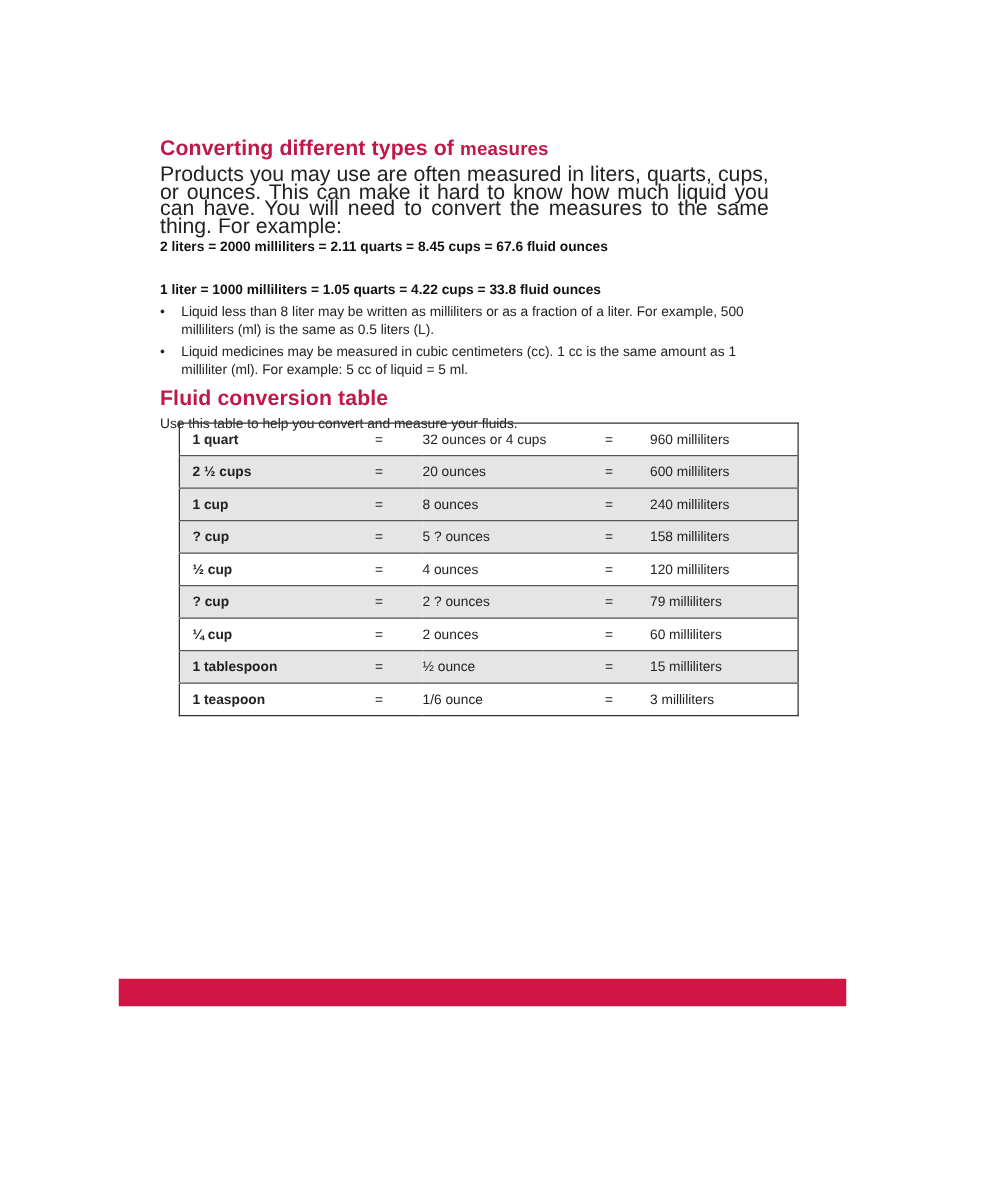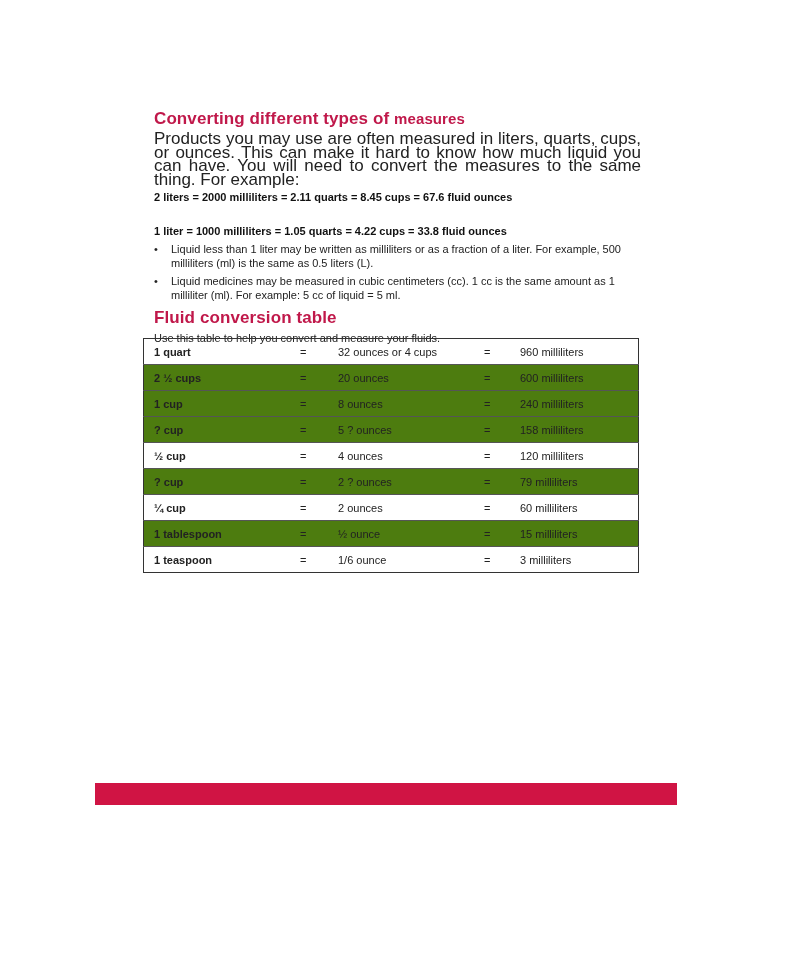--- a/index.html
+++ b/index.html
@@ -10,21 +10,21 @@
     body {
       width: 790px;
       height: 961px;
       position: relative;
       overflow: hidden;
       font-family: "Liberation Sans", sans-serif;
       color: #1a1a1a;
     }
     .page {
       position: absolute;
-      left: 154px;
+      left: 128px;
       top: 108px;
       width: 487px;
     }
     .section-title {
       color: #c0184a;
       font-weight: bold;
       font-size: 17px;
       margin: 0;
       line-height: 22px;
       letter-spacing: 0.1px;
@@ -83,21 +83,21 @@
       font-size: 11px;
       color: #222;
     }
     table.conv td {
       height: 25px;
       padding: 0;
       border-bottom: 1px solid #555;
       vertical-align: middle;
     }
     table.conv tr.shade td {
-      background: #4d7c0f;
+      background: #e5e5e5;
     }
     table.conv tr:last-child td {
       border-bottom: none;
     }
     .c-amt { padding-left: 10px !important; width: 146px; font-weight: bold; }
     .c-eq1 { width: 38px; }
     .c-mid { width: 146px; }
     .c-eq2 { width: 36px; }
     .c-ml  { }
     .footer-bar {
@@ -111,21 +111,21 @@
   </style>
 </head>
 <body>
 
 <div class="page">
   <h2 class="section-title"><span>Converting different types of </span><span class="small">measures</span></h2>
   <p class="para">Products you may use are often measured in liters, quarts, cups, or ounces. This can make it hard to know how much liquid you can have. You will need to convert the measures to the same thing. For example:</p>
   <p class="bold-line">2 liters = 2000 milliliters = 2.11 quarts = 8.45 cups = 67.6 fluid ounces</p>
   <p class="bold-line" style="margin-top:20px">1 liter = 1000 milliliters = 1.05 quarts = 4.22 cups = 33.8 fluid ounces</p>
   <ul class="bullets">
-    <li><span class="dot">•</span><span>Liquid less than 1 liter may be written as milliliters or as a fraction of a liter. For example, 500 milliliters (ml) is the same as 0.5 liters (L).</span></li>
+    <li><span class="dot">•</span><span>Liquid less than 8 liter may be written as milliliters or as a fraction of a liter. For example, 500 milliliters (ml) is the same as 0.5 liters (L).</span></li>
     <li><span class="dot">•</span><span>Liquid medicines may be measured in cubic centimeters (cc). 1 cc is the same amount as 1 milliliter (ml). For example: 5 cc of liquid = 5 ml.</span></li>
   </ul>
   <h2 class="section-title title2">Fluid conversion table</h2>
   <p class="intro">Use this table to help you convert and measure your fluids.</p>
 </div>
 
 <table class="conv">
   <tbody>
     <tr>
       <td class="c-amt">1 quart</td>

